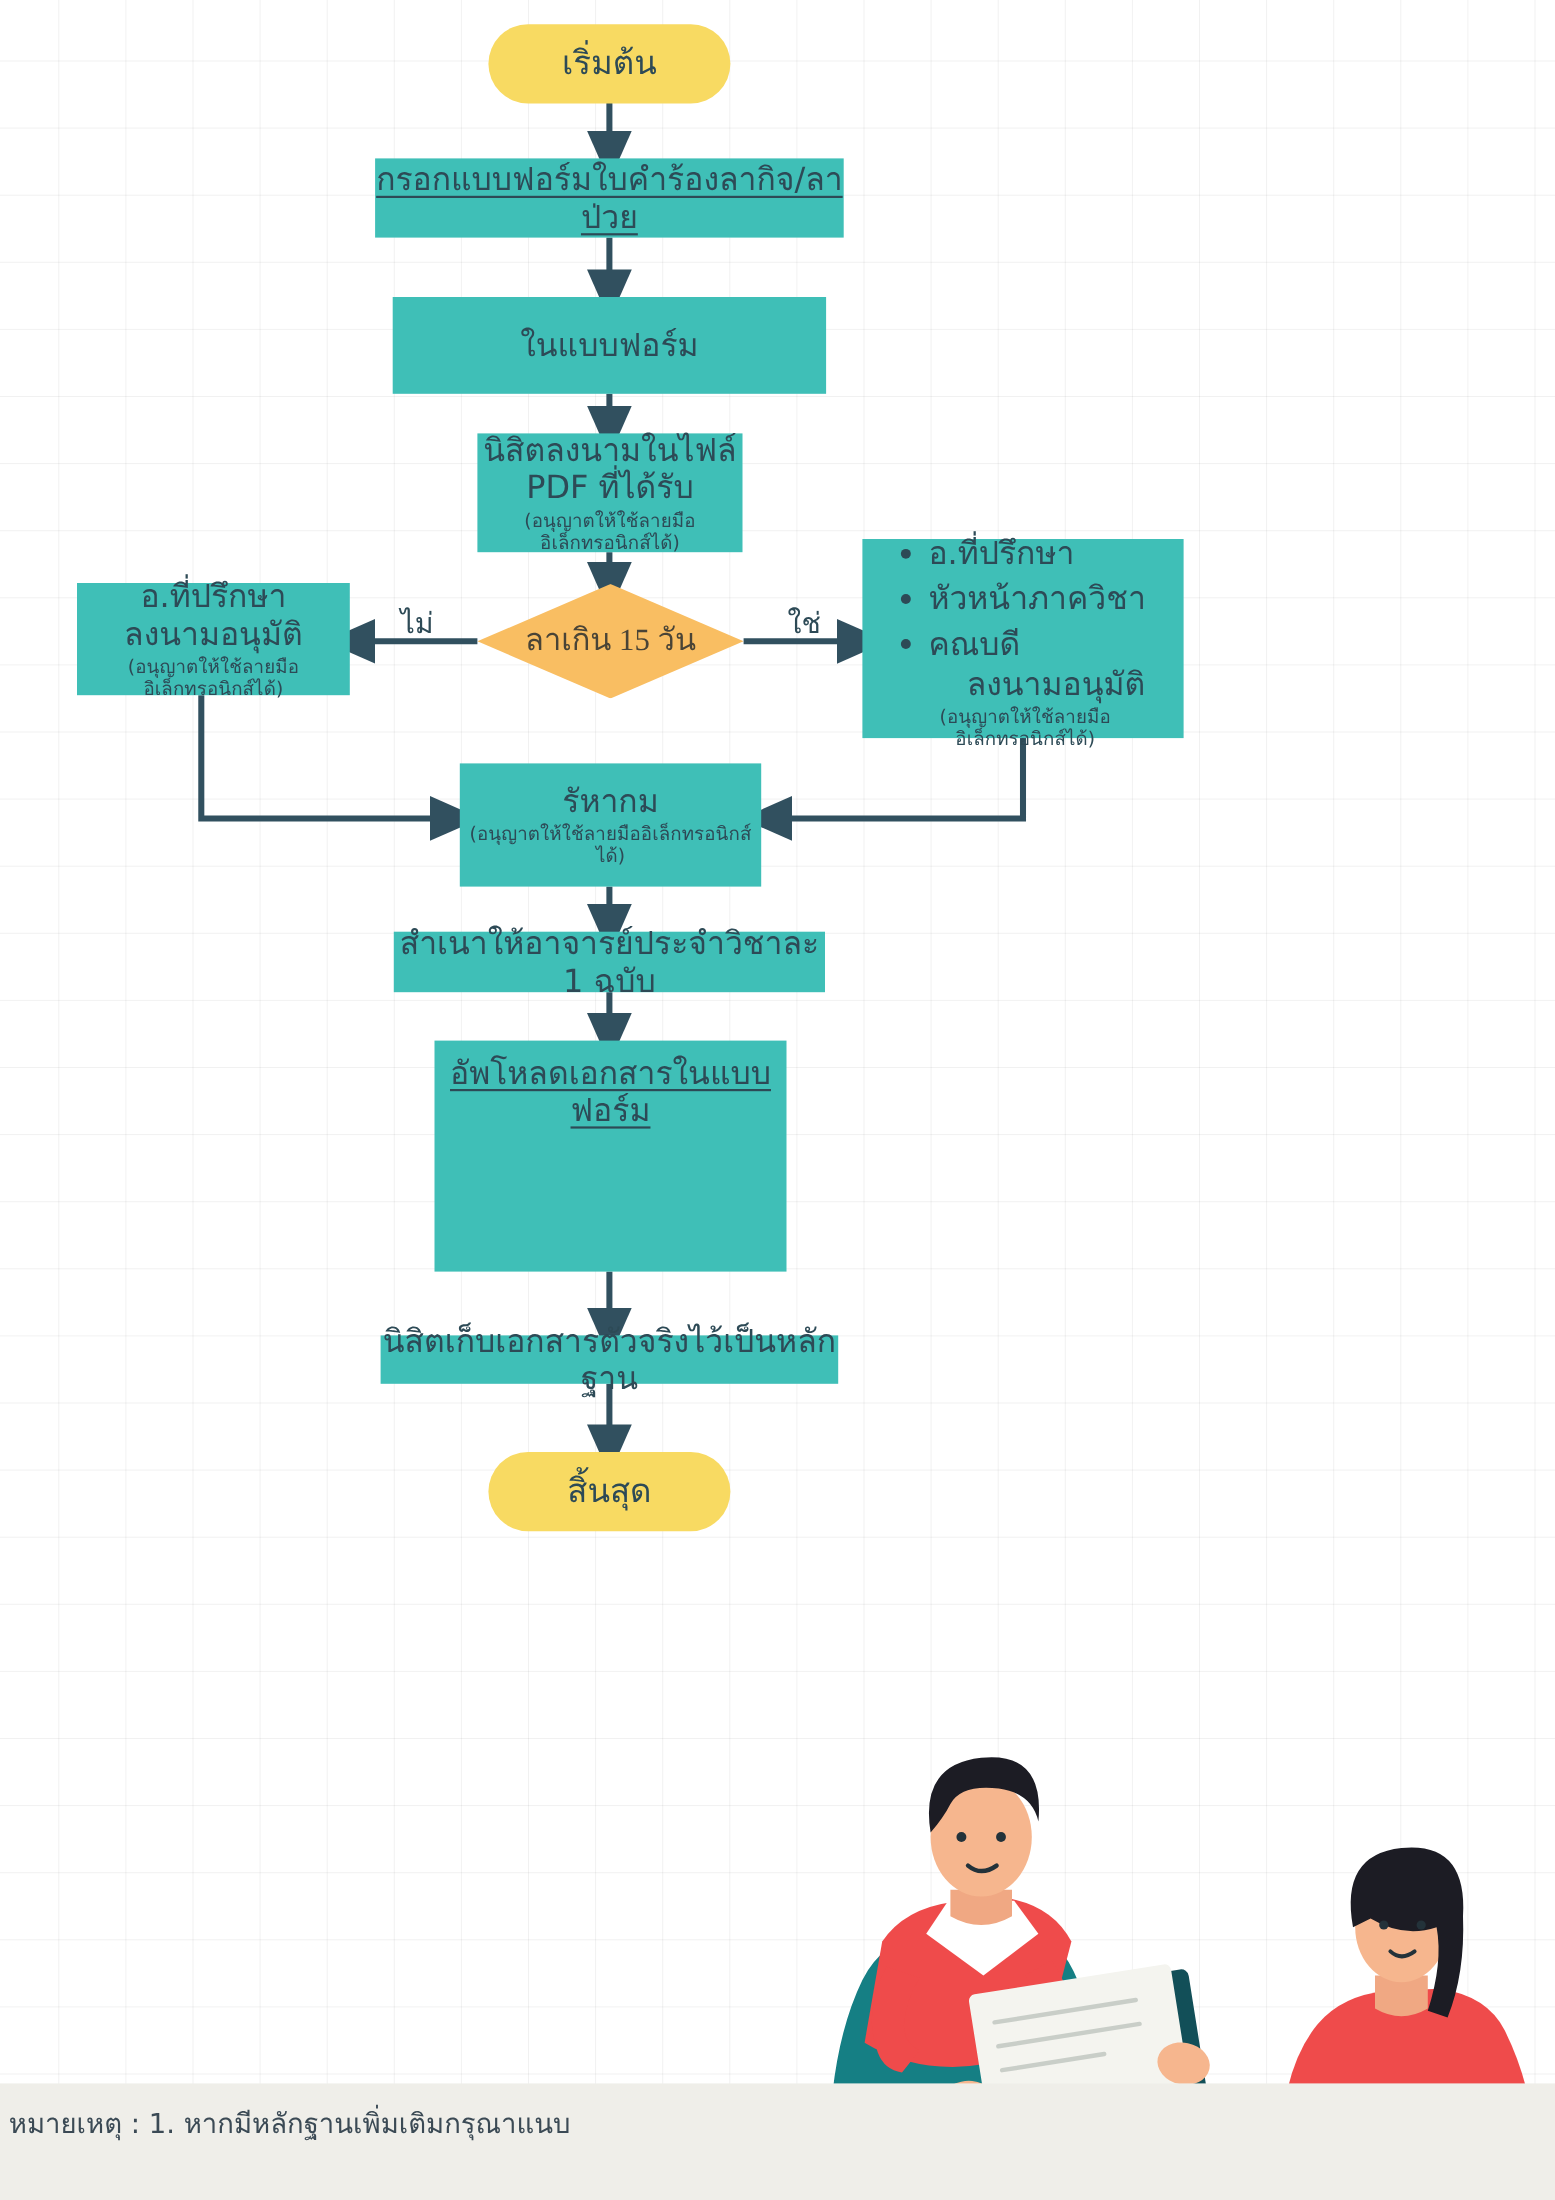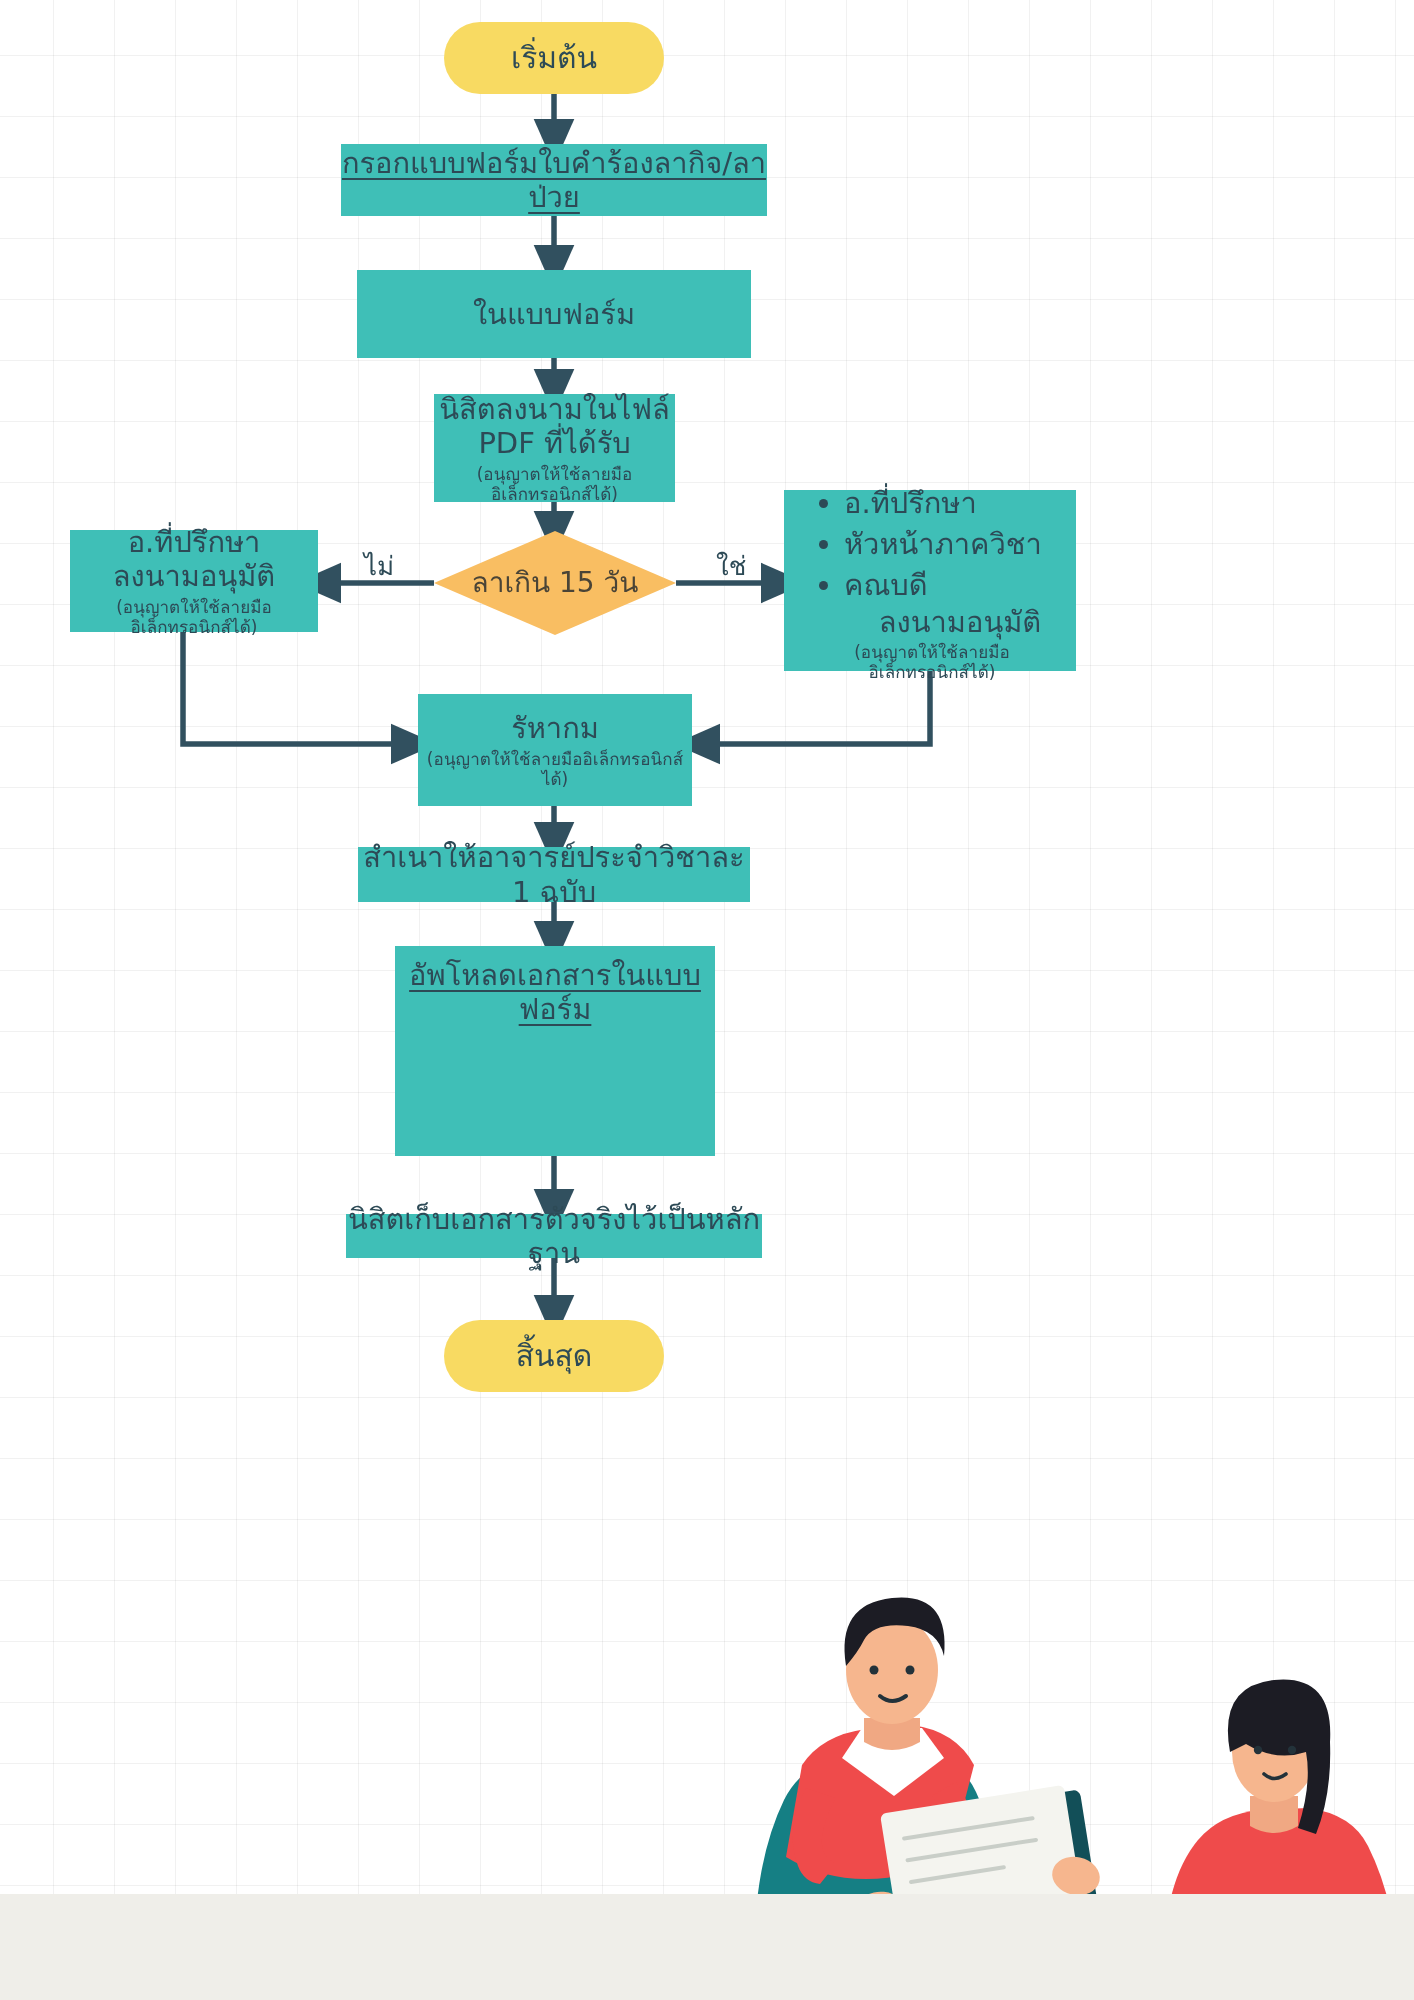--- a/index.html
+++ b/index.html
@@ -127,21 +127,21 @@
 <div class="node process" style="left:357px;top:270px;width:394px;height:88px;">
   <span>ในแบบฟอร์ม</span>
 </div>
 
 <div class="node process" style="left:434px;top:394px;width:241px;height:108px;">
   <span>นิสิตลงนามในไฟล์</span>
   <span>PDF ที่ได้รับ</span>
   <span class="sub">(อนุญาตให้ใช้ลายมืออิเล็กทรอนิกส์ได้)</span>
 </div>
 
-<div class="node decision" style="left:434px;top:531px;width:242px;height:104px;">
+<div class="node decision" style="left:434px;top:531px;width:242px;height:104px;font-family:Liberation Serif, serif;">
   <div class="diamond-shape"></div>
   <span>ลาเกิน 15 วัน</span>
 </div>
 <div class="edge-label" style="left:364px;top:545px;">ไม่</div>
 <div class="edge-label" style="left:716px;top:545px;">ใช่</div>
 
 <div class="node process" style="left:70px;top:530px;width:248px;height:102px;">
   <span>อ.ที่ปรึกษา</span>
   <span>ลงนามอนุมัติ</span>
   <span class="sub">(อนุญาตให้ใช้ลายมืออิเล็กทรอนิกส์ได้)</span>
@@ -439,13 +439,14 @@
     <circle cx="598" cy="230" r="4.2" fill="#23323A"></circle>
     <path d="M570 254 q10 9 22 0" stroke="#23323A" stroke-width="3.6" fill="none" stroke-linecap="round"></path>
     <path d="M416 462 l86 -86 h220 l4 86 z" fill="#1B5C66"></path>
     <path d="M430 458 l74 -76 h210 l4 76 z" fill="#2F8A92"></path>
     <circle cx="600" cy="430" r="9" fill="#F4F4EF"></circle>
     <path d="M500 370 q-34 16 -46 44 l28 16 q10 -22 34 -34 z" fill="#EF4B4B"></path>
   </g>
 </svg>
 
 <div id="footer">
+  <div class="line l1">หมายเหตุ : 1. หากมีหลักฐานเพิ่มเติมกรุณาแนบ</div>
 </div>
 
 </body></html>

